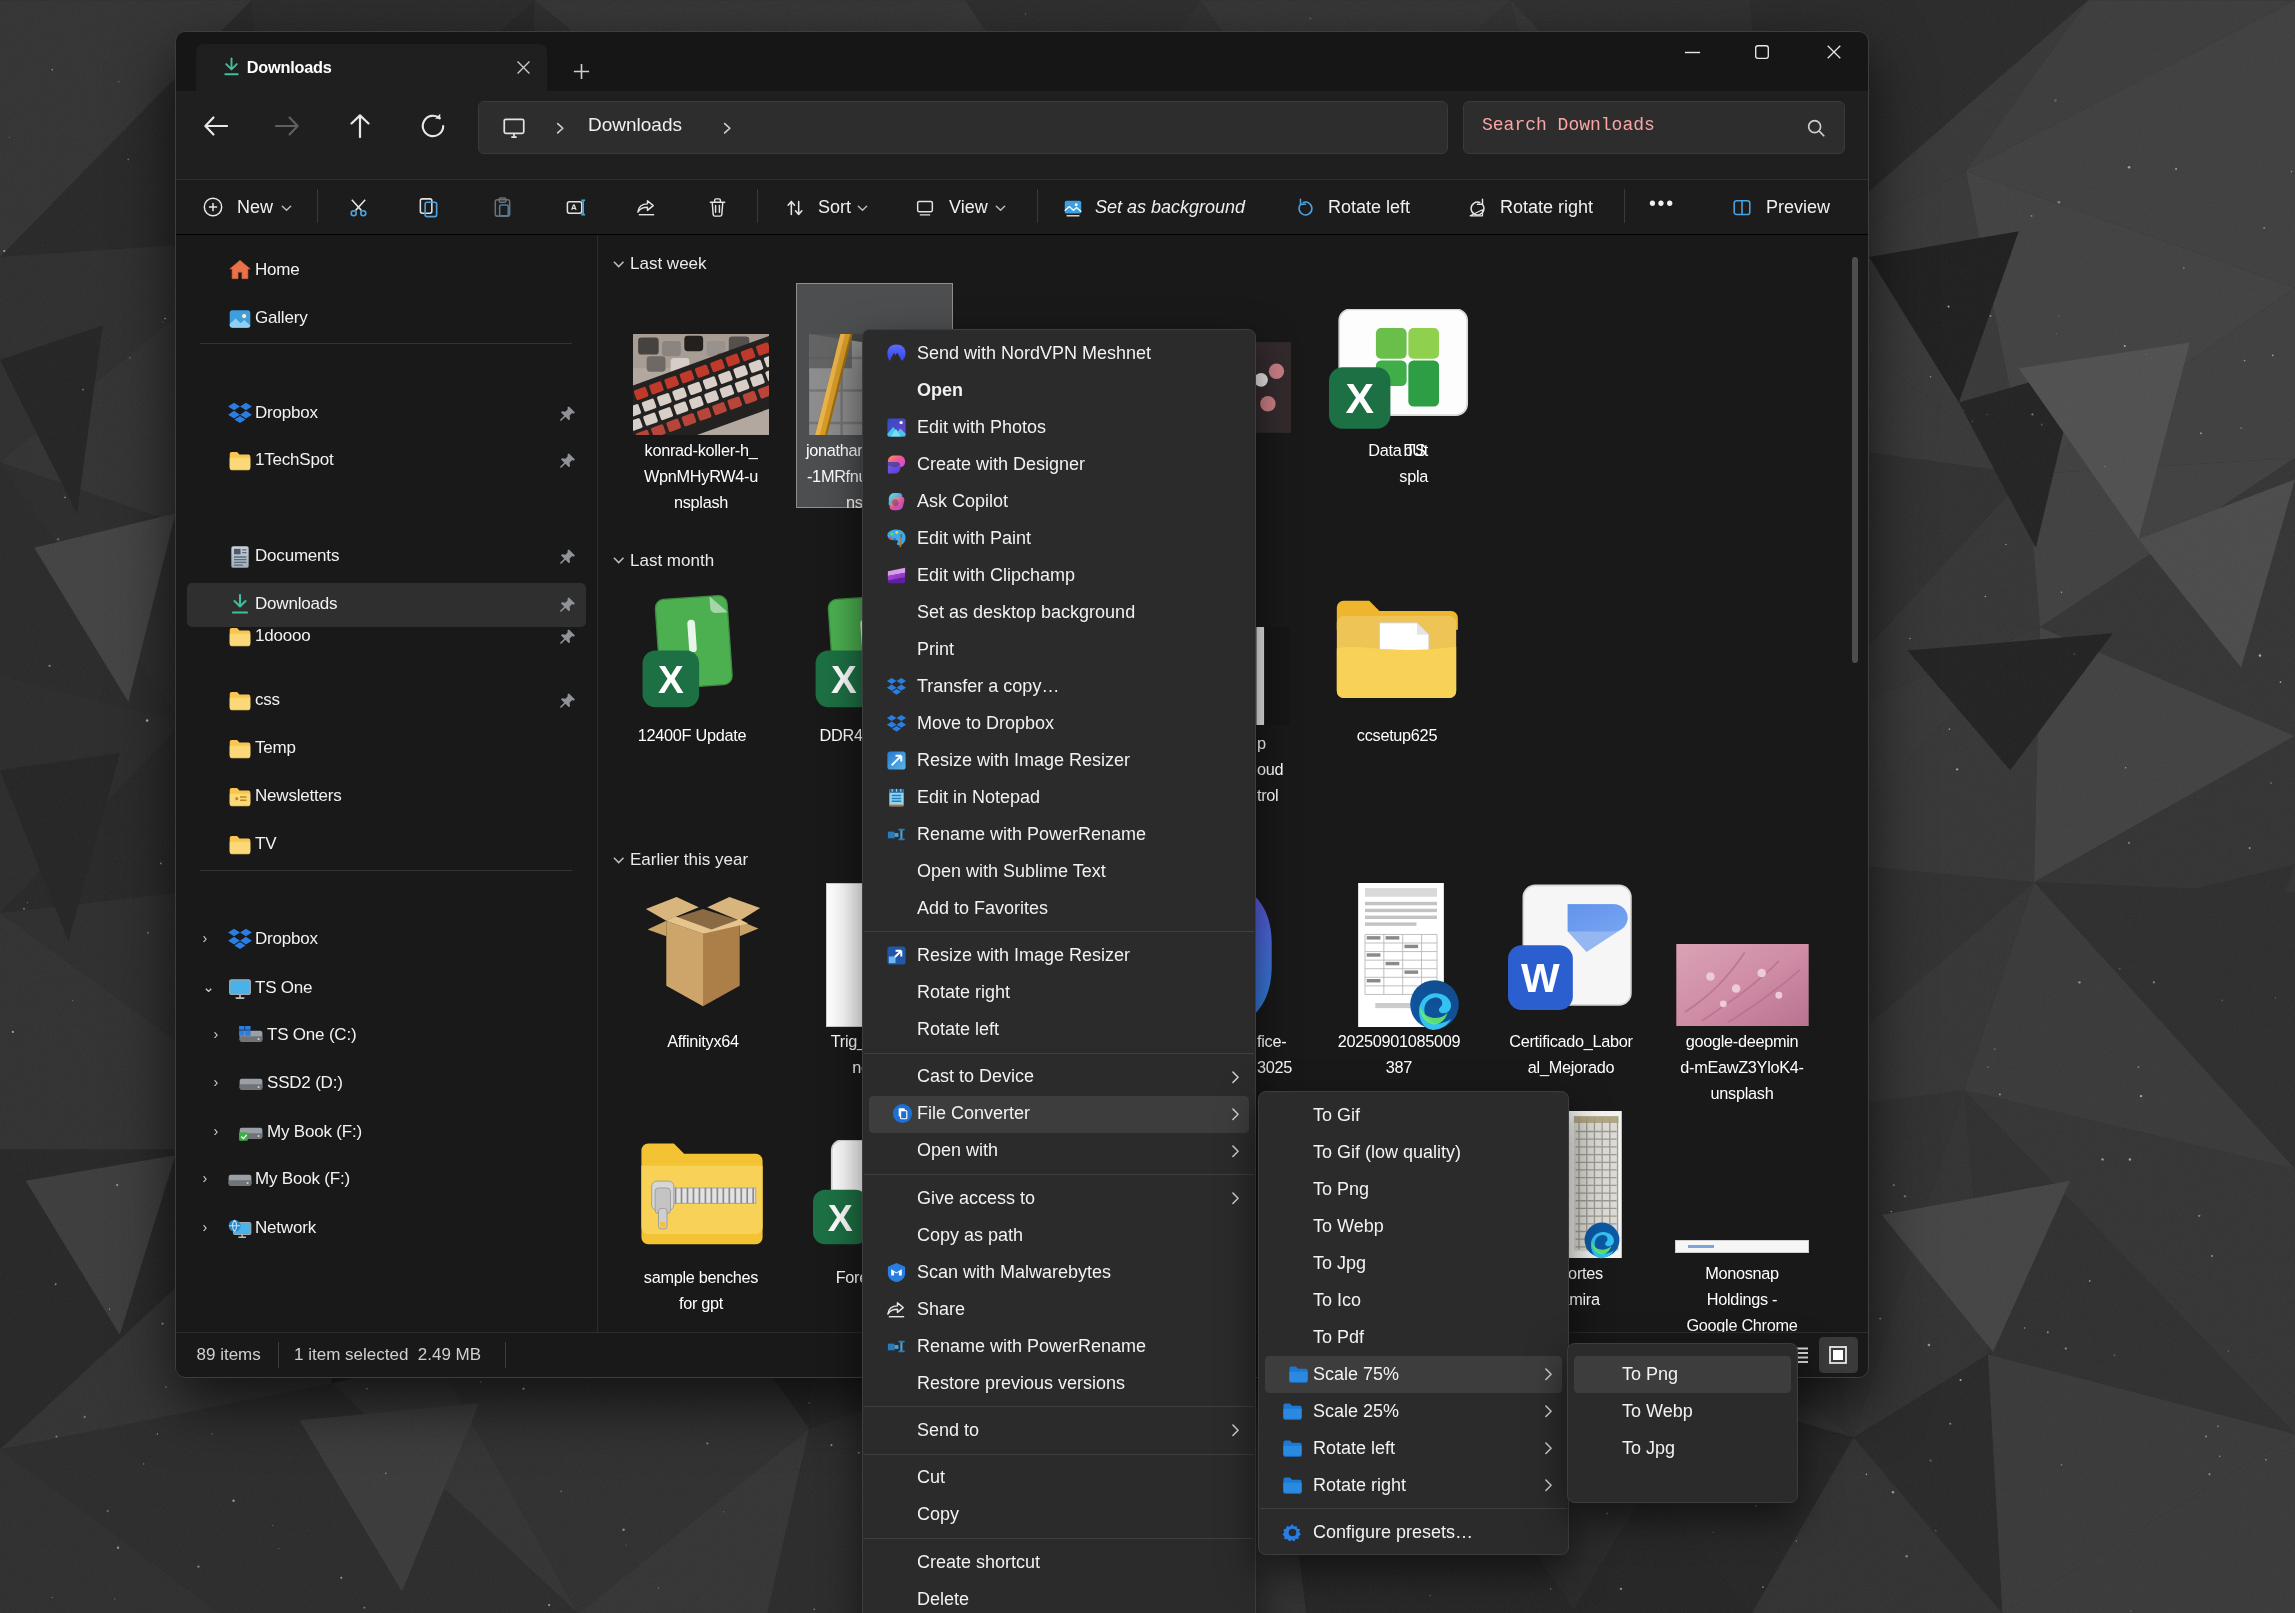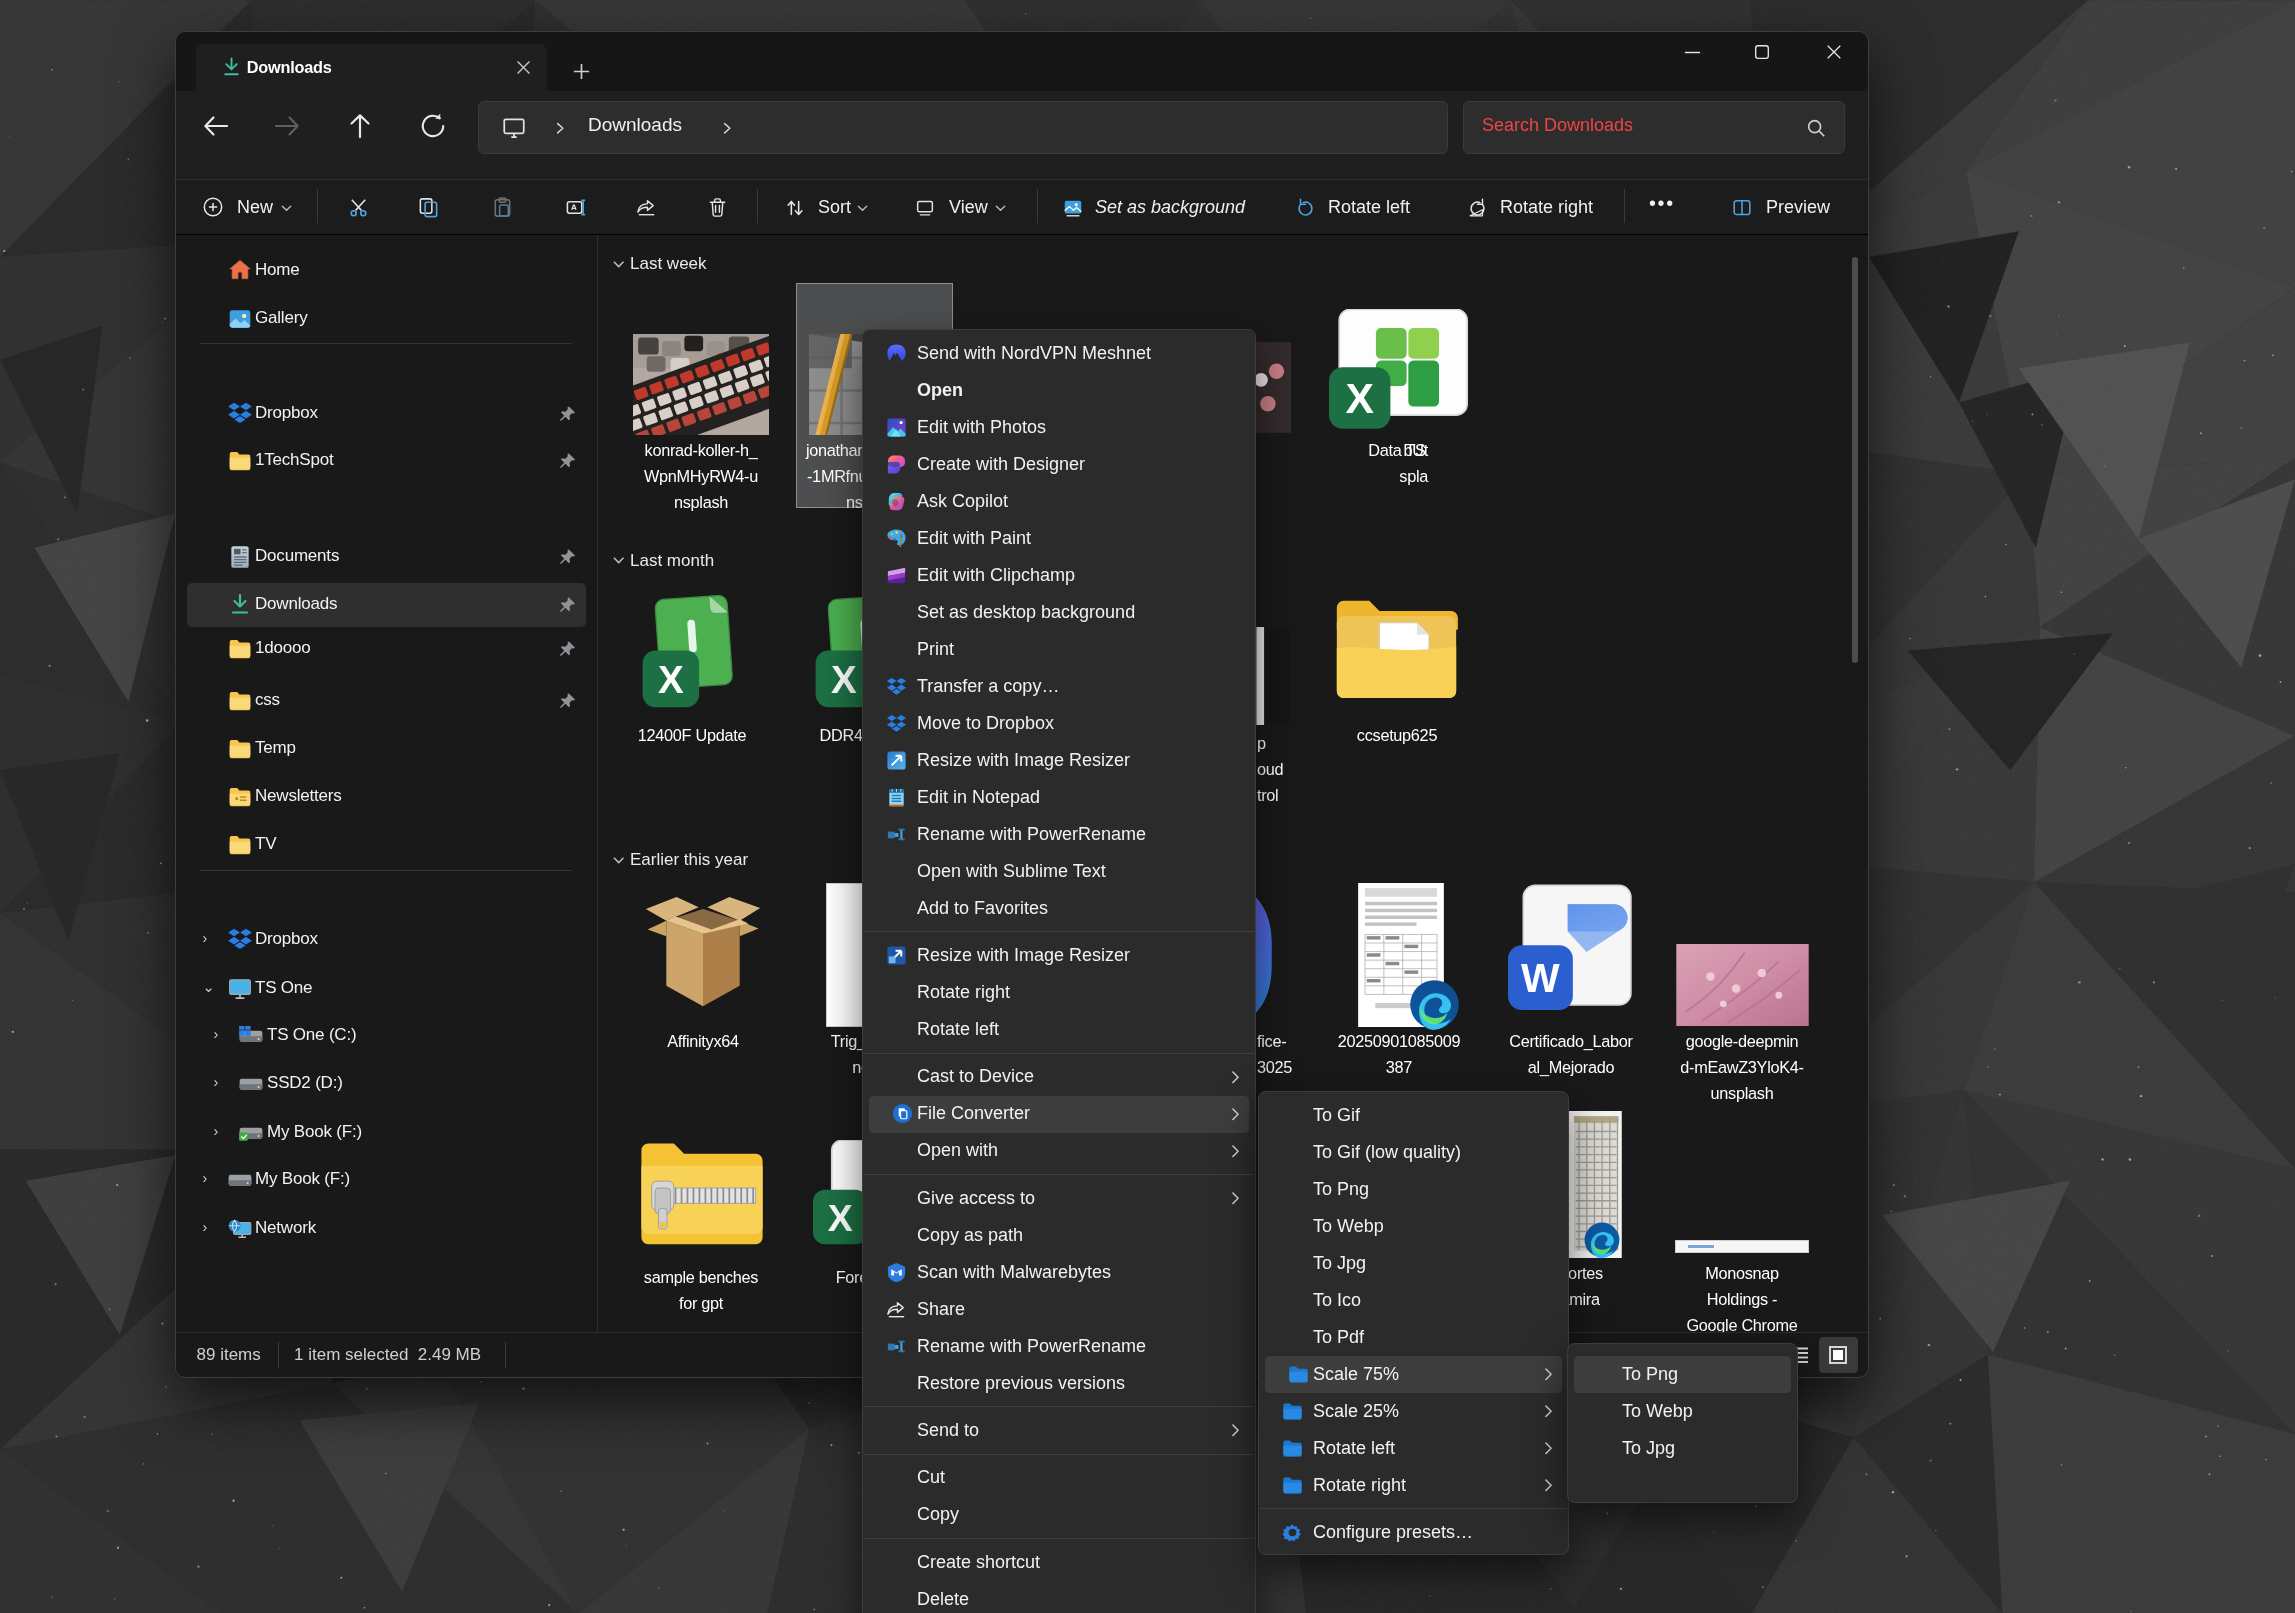--- a/index.html
+++ b/index.html
@@ -655,21 +655,21 @@
           </svg>
           <svg style="position:absolute;left:74px;top:19px" width="14.5" height="14.5" viewBox="0 0 12 14">
             <path d="M3.5 2.5l5 4.5-5 4.5" stroke="#d4d4d4" stroke-width="1.5" fill="none" stroke-linecap="round" stroke-linejoin="round"></path>
           </svg>
           <div style="position:absolute;left:109px;top:12px;font-size:19px;color:#f0f0f0;">Downloads</div>
           <svg style="position:absolute;left:241px;top:19px" width="14.5" height="14.5" viewBox="0 0 12 14">
             <path d="M3.5 2.5l5 4.5-5 4.5" stroke="#d4d4d4" stroke-width="1.5" fill="none" stroke-linecap="round" stroke-linejoin="round"></path>
           </svg>
         </div>
         <div id="searchbar">
-          <div style="position:absolute;left:18px;top:13px;font-size:18px;color:#ef4444;">Search Downloads</div>
+          <div style="position:absolute;left:18px;top:13px;font-size:18px;color:#fca5a5;font-family:Liberation Mono, monospace;">Search Downloads</div>
           <svg style="position:absolute;right:17px;top:14.5px" width="22" height="22" viewBox="0 0 24 24">
             <circle cx="10.5" cy="10.5" r="6.5" stroke="#cfcfcf" stroke-width="1.8" fill="none"></circle>
             <path d="M15.5 15.5L21 21" stroke="#cfcfcf" stroke-width="1.8"></path>
           </svg>
         </div>
       </div>
       <div id="toolbar">
         <svg style="position:absolute;left:26px;top:16.3px" width="22" height="22" viewBox="0 0 24 24">
           <circle cx="12" cy="12" r="9.5" stroke="#e8e8e8" stroke-width="1.6" fill="none"></circle>
           <path d="M12 7.5v9M7.5 12h9" stroke="#e8e8e8" stroke-width="1.6"></path>
@@ -810,21 +810,21 @@
           <div class="sbitem" style="top:348px;background:#2f2f2f;">
             <svg style="position:absolute;left:41px;top:9.4px" width="24" height="24" viewBox="0 0 24 24">
               <path d="M12 3v11M6.5 9l5.5 5.5L17.5 9" stroke="#3fbf9f" stroke-width="2.1" fill="none" stroke-linecap="round" stroke-linejoin="round"></path>
               <path d="M5 20.5h14" stroke="#3fbf9f" stroke-width="2.1" stroke-linecap="round"></path>
             </svg>
             <div class="txt" style="left:68px;">Downloads</div>
             <svg style="position:absolute;right:8.6px;top:12px" width="20.5" height="20.5" viewBox="0 0 24 24">
               <path d="M14 3l7 7-1.2 1.2-2.3-.3-2.8 2.8.6 3.8-1.4 1.4-4-4L4.6 20 3.4 18.8l5.1-5.1-3.9-3.9L6 8.4l3.8.6 2.8-2.8-.3-2.3z" fill="#8f9398"></path>
             </svg>
           </div>
-          <div class="sbitem" style="top:392px;">
+          <div class="sbitem" style="top:380px;">
             <svg style="position:absolute;left:40px;top:9.4px" width="26" height="26" viewBox="0 0 24 24">
               <path d="M2.5 5.5a1.8 1.8 0 0 1 1.8-1.8h5l2.2 2.2h8.2a1.8 1.8 0 0 1 1.8 1.8v11a1.8 1.8 0 0 1-1.8 1.8H4.3a1.8 1.8 0 0 1-1.8-1.8z" fill="#f7c64a"></path>
               <path d="M2.5 9h19v8.7a1.8 1.8 0 0 1-1.8 1.8H4.3a1.8 1.8 0 0 1-1.8-1.8z" fill="#fbd978"></path>
             </svg>
             <div class="txt" style="left:68px;">1doooo</div>
             <svg style="position:absolute;right:8.6px;top:12px" width="20.5" height="20.5" viewBox="0 0 24 24">
               <path d="M14 3l7 7-1.2 1.2-2.3-.3-2.8 2.8.6 3.8-1.4 1.4-4-4L4.6 20 3.4 18.8l5.1-5.1-3.9-3.9L6 8.4l3.8.6 2.8-2.8-.3-2.3z" fill="#8f9398"></path>
             </svg>
           </div>
           <div class="sbitem" style="top:444px;">

